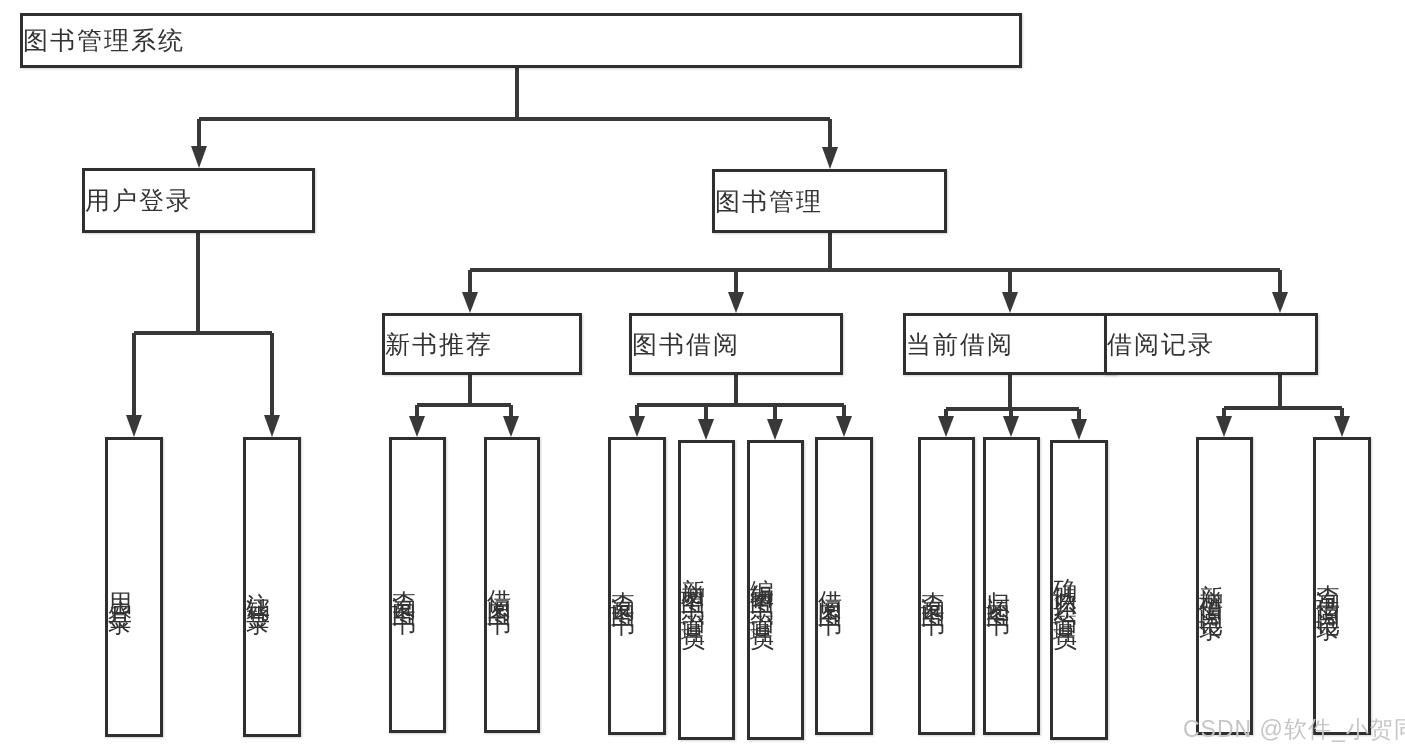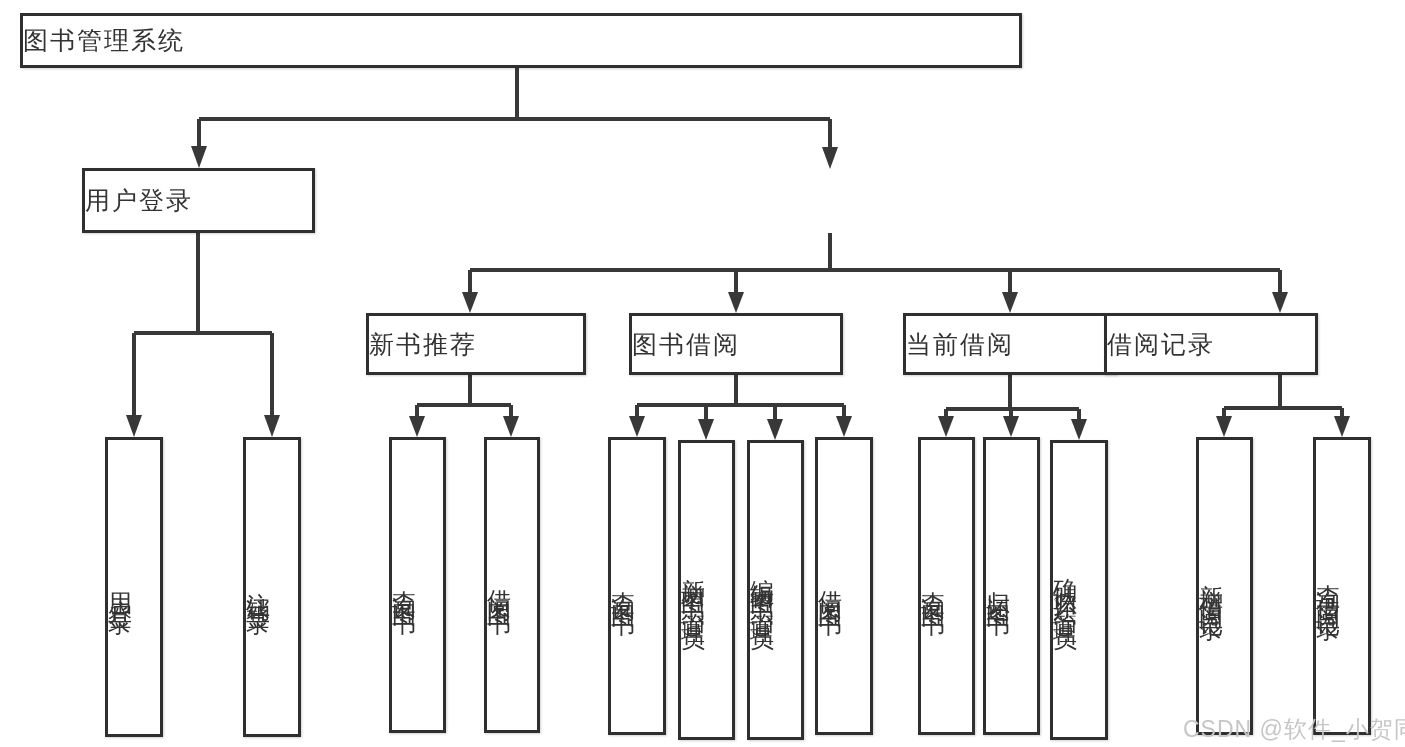--- a/index.html
+++ b/index.html
@@ -113,22 +113,25 @@
     <polygon points="1334,416 1350,416 1342,437"></polygon>
   </svg>
 
   <div class="node h" style="left:20px;top:13px;width:1002px;height:55px">
     <span>图书管理系统</span>
   </div>
 
   <div class="node h" style="left:82px;top:168px;width:233px;height:65px">
     <span>用户登录</span>
   </div>
+  <div class="node h" style="left:712px;top:169px;width:235px;height:64px">
+    <span>图书管理</span>
+  </div>
 
-  <div class="node h" style="left:366px;top:313px;width:220px;height:62px">
+  <div class="node h" style="left:382px;top:313px;width:200px;height:62px">
     <span>新书推荐</span>
   </div>
   <div class="node h" style="left:629px;top:313px;width:214px;height:62px">
     <span>图书借阅</span>
   </div>
   <div class="node h" style="left:903px;top:313px;width:214px;height:62px">
     <span>当前借阅</span>
   </div>
   <div class="node h" style="left:1104px;top:313px;width:214px;height:62px">
     <span>借阅记录</span>

